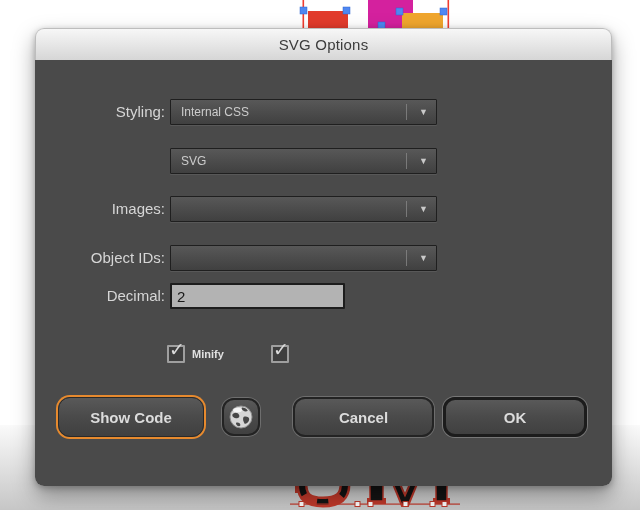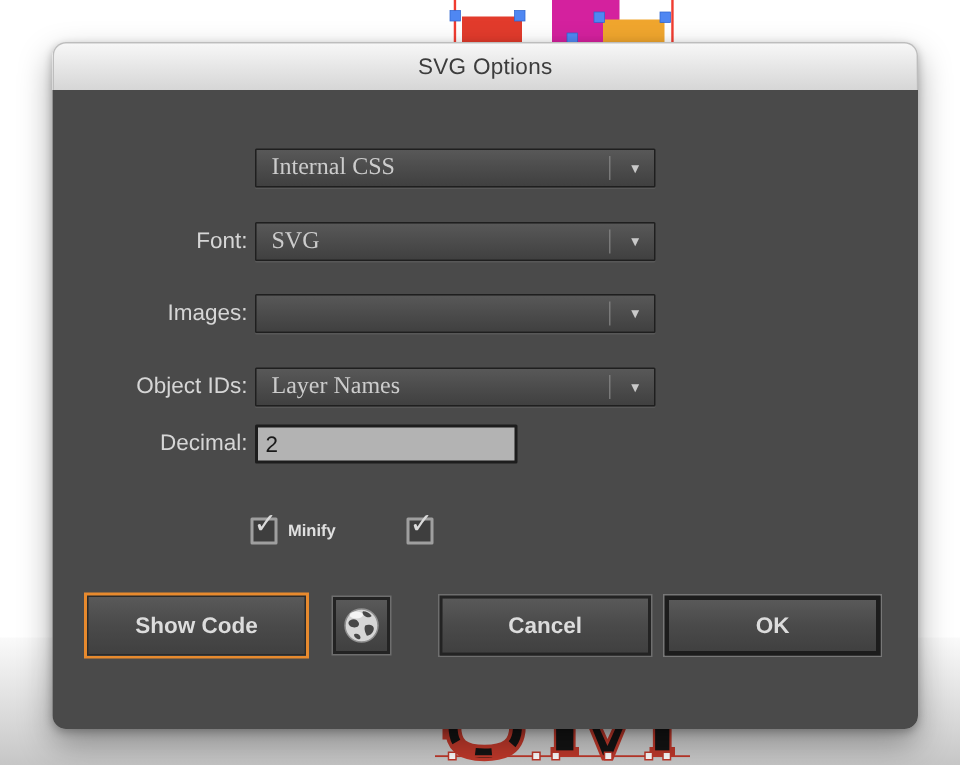--- a/index.html
+++ b/index.html
@@ -52,21 +52,21 @@
     text-align:right;font-size:15px;color:#d6d6d6;
   }
   .dropdown{
     position:absolute;left:135px;top:0;width:267px;height:26px;box-sizing:border-box;
     background:linear-gradient(180deg,#585858 0%,#4d4d4d 45%,#404040 100%);
     border:1px solid #1f1f1f;border-radius:1px;
     box-shadow:0 1px 0 rgba(255,255,255,.08);
     cursor:default;
   }
   .dval{
-    position:absolute;left:10px;top:0;line-height:24px;font-size:16px;color:#cccccc;white-space:nowrap;font-family:Liberation Serif, serif;
+    position:absolute;left:10px;top:0;line-height:24px;font-size:12px;color:#cccccc;white-space:nowrap;
   }
   .dsep{position:absolute;right:29px;top:4px;bottom:4px;width:1px;background:#8a8a8a;opacity:.75;}
   .darrow{
     position:absolute;right:8px;top:0;line-height:24px;font-size:9px;color:#c9c9c9;
   }
   .textfield{
     position:absolute;left:135px;top:0;width:175px;height:26px;box-sizing:border-box;
     background:#b3b3b3;border:2px solid #1d1d1d;border-radius:1px;
     font-family:"Liberation Sans","DejaVu Sans",sans-serif;
     font-size:15px;color:#1a1a1a;padding:0 0 0 5px;outline:none;
@@ -82,21 +82,21 @@
     display:none;position:absolute;left:0px;top:-9px;
     font-size:19px;font-weight:bold;color:#dadada;
   }
   .checkbox.checked .check{display:block;}
   .cblabel{font-size:11px;font-weight:bold;color:#e0e0e0;}
 
   
   .btn{
     position:absolute;top:369px;height:40px;box-sizing:border-box;
     background:linear-gradient(180deg,#595959 0%,#4a4a4a 50%,#404040 100%);
-    border:2px solid #232323;border-radius:0;
+    border:2px solid #232323;border-radius:12px;
     box-shadow:0 0 0 1px rgba(140,140,140,.55);
     color:#dcdcdc;font-size:15px;font-weight:bold;
     font-family:"Liberation Sans","DejaVu Sans",sans-serif;
     cursor:default;padding:0;
   }
   .btn-show-code{
     left:23px;width:146px;
     border:1px solid #2a2a2a;
     box-shadow:0 0 0 2px var(--focus-ring-orange);
   }
@@ -150,48 +150,47 @@
 
   <div class="dialog">
 
     <div class="titlebar">
       <span>SVG Options</span>
     </div>
 
     <div class="dialog-body"></div>
 
     <div class="row" style="top:71px">
+      <span class="flabel">Styling:</span>
       <div class="dropdown">
         <span class="dval">Internal CSS</span>
         <span class="dsep"></span>
         <span class="darrow">▼</span>
       </div>
     </div>
 
     <div class="row" style="top:120px">
-      <span class="flabel">Font:</span>
       <div class="dropdown">
         <span class="dval">SVG</span>
         <span class="dsep"></span>
         <span class="darrow">▼</span>
       </div>
     </div>
 
     <div class="row" style="top:168px">
       <span class="flabel">Images:</span>
       <div class="dropdown">
         <span class="dsep"></span>
         <span class="darrow">▼</span>
       </div>
     </div>
 
     <div class="row" style="top:217px">
       <span class="flabel">Object IDs:</span>
       <div class="dropdown">
-        <span class="dval">Layer Names</span>
         <span class="dsep"></span>
         <span class="darrow">▼</span>
       </div>
     </div>
 
     <div class="row" style="top:255px">
       <span class="flabel">Decimal:</span>
       <input class="textfield" type="text" value="2" style="">
     </div>
 

